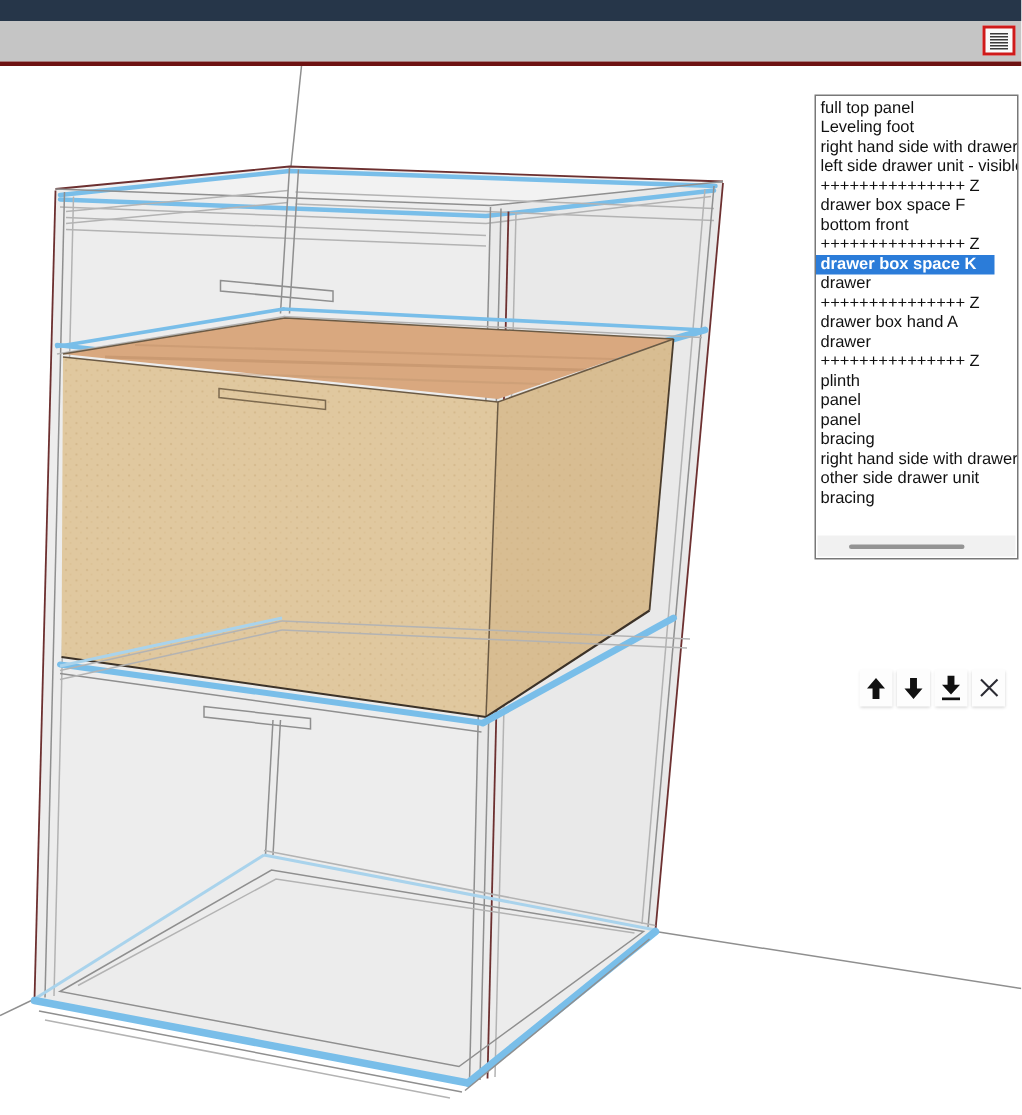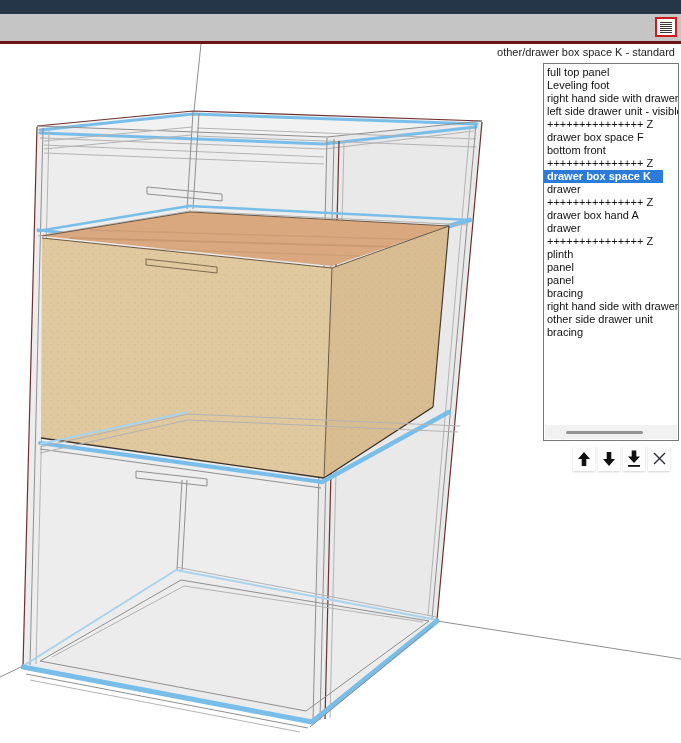--- a/index.html
+++ b/index.html
@@ -15,21 +15,21 @@
     justify-content:center;gap:1px;padding:2px 3px;cursor:pointer;}
   .menu-btn i{display:block;height:1px;background:#3a3a3a;}
 
   
   .viewport{position:absolute;left:0;top:44px;width:681px;height:699px;background:#fff;}
   .viewport svg{position:absolute;left:0;top:0;}
 
   .scene-title{position:absolute;right:6px;top:46px;font-size:11px;color:#222;white-space:nowrap;}
 
   
-  .listbox{position:absolute;left:543px;top:63px;width:136px;height:378px;background:#fff;
+  .listbox{position:absolute;left:543px;top:63px;width:136px;height:310px;background:#fff;
     border:1px solid #787878;box-sizing:border-box;overflow:hidden;}
   .list-body{padding-top:2px;}
   .row{height:13px;line-height:13px;font-size:11px;color:#111;padding-left:3px;
     white-space:nowrap;cursor:default;}
   .row.selected{background:var(--selection-blue,#2b7cd9);color:#fff;width:116px;font-weight:bold;}
   .hscroll{position:absolute;left:1px;right:1px;bottom:1px;height:14px;background:#f1f1f1;}
   .hscroll .thumb{position:absolute;left:16%;top:6px;width:58%;height:3px;background:#949494;border-radius:2px;}
 
   
   .actions{position:absolute;left:573px;top:446px;display:flex;gap:3px;}
@@ -157,21 +157,20 @@
         <polyline class="el" points="52,657 184,586 423,622"></polyline>
         <line class="blu" stroke-width="5" x1="23" y1="667" x2="312" y2="722"></line>
         <line class="blu" stroke-width="5" x1="312" y1="722" x2="437" y2="621"></line>
         <line class="e" x1="26" y1="674" x2="308" y2="728"></line>
         <line class="e" x1="310" y1="727" x2="433" y2="626"></line>
         <line class="el" x1="30" y1="680" x2="300" y2="732"></line>
       </g>
     </svg>
   </div>
 
-  <div class="scene-title">other/drawer box space K - standard</div>
 
   <div class="listbox">
     <div class="list-body">
         <div class="row">full top panel</div>
         <div class="row">Leveling foot</div>
         <div class="row">right hand side with drawer -</div>
         <div class="row">left side drawer unit - visible</div>
         <div class="row">+++++++++++++++ Z</div>
         <div class="row">drawer box space F</div>
         <div class="row">bottom front</div>

